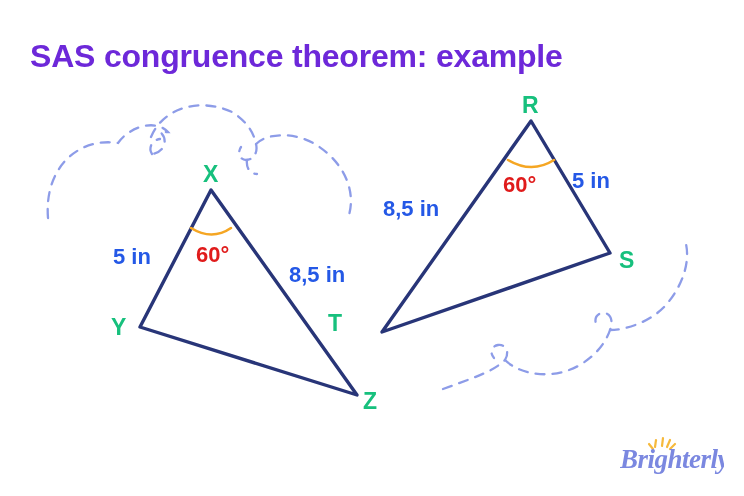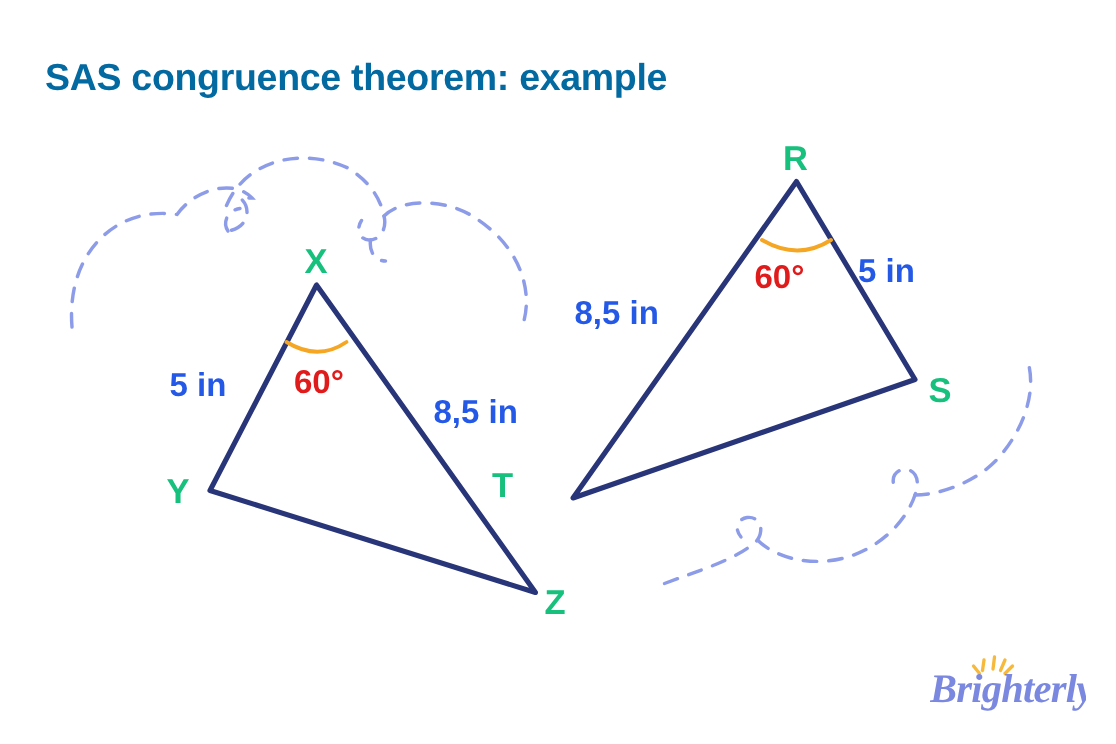--- a/index.html
+++ b/index.html
@@ -16,23 +16,23 @@
   #stage {
     position: relative;
     width: 744px;
     height: 496px;
     background: #ffffff;
   }
   #page-title {
     position: absolute;
     left: 30px;
     top: 38px;
-    font-size: 25px;
+    font-size: 32px;
     font-weight: bold;
-    color: #0369a1;
+    color: #6d28d9;
     letter-spacing: -0.2px;
     white-space: nowrap;
   }
   #figure-svg {
     position: absolute;
     left: 0;
     top: 0;
   }
   .vertex-label {
     font-family: "Liberation Sans", sans-serif;

